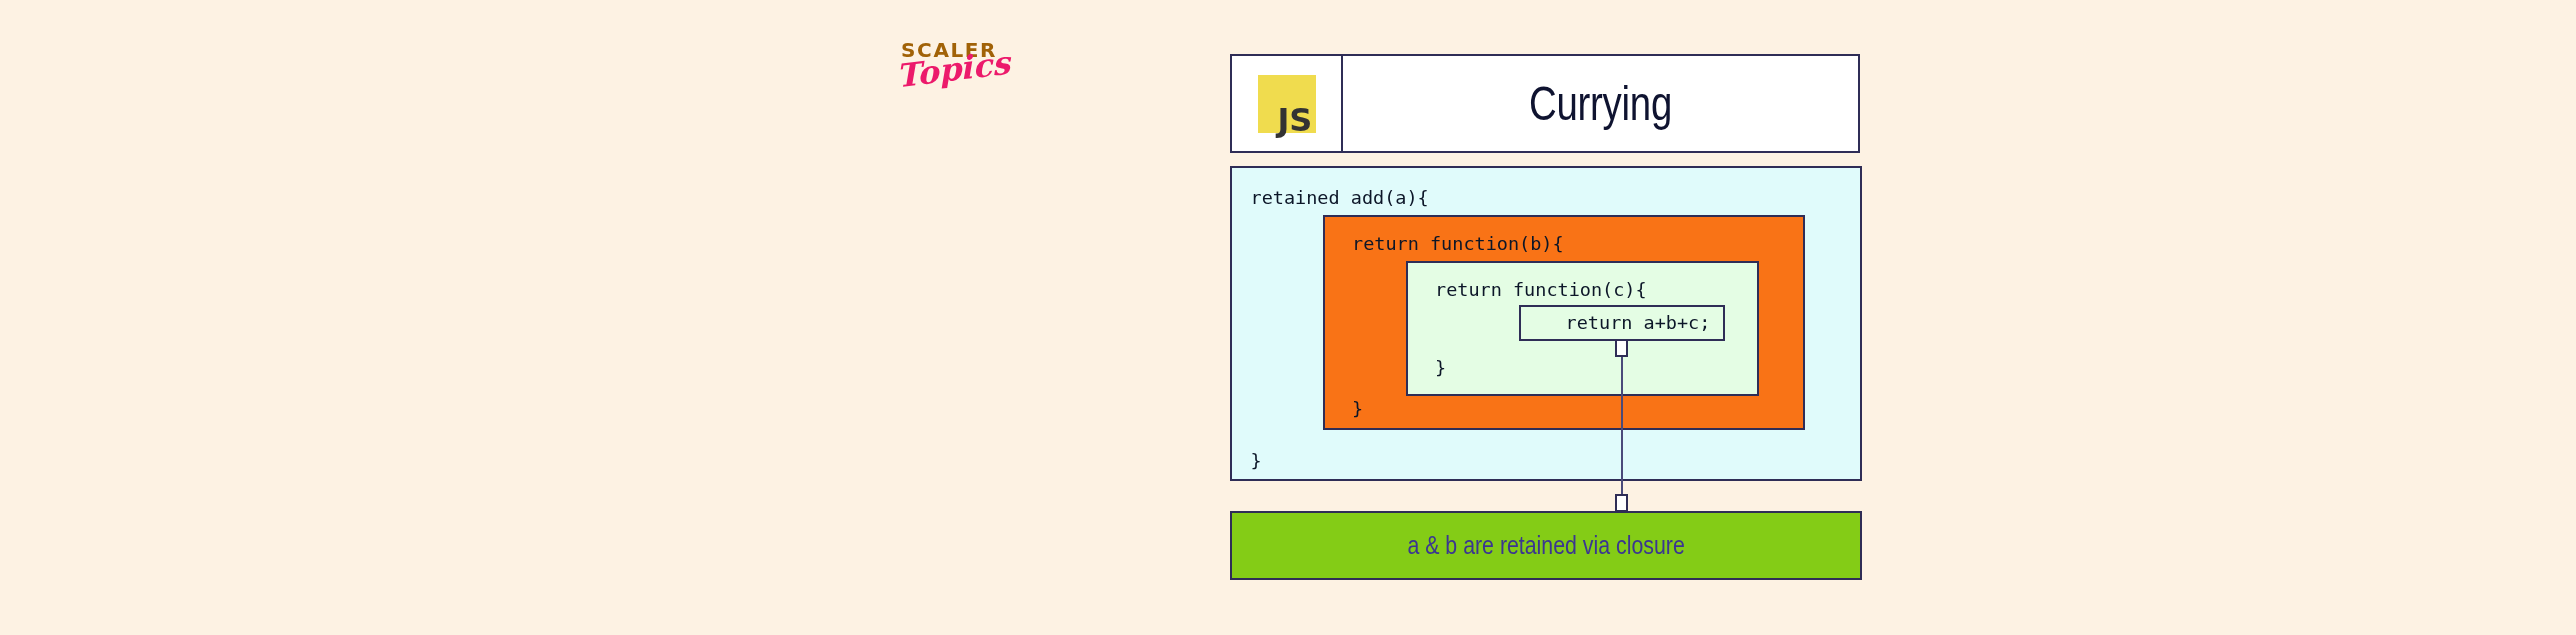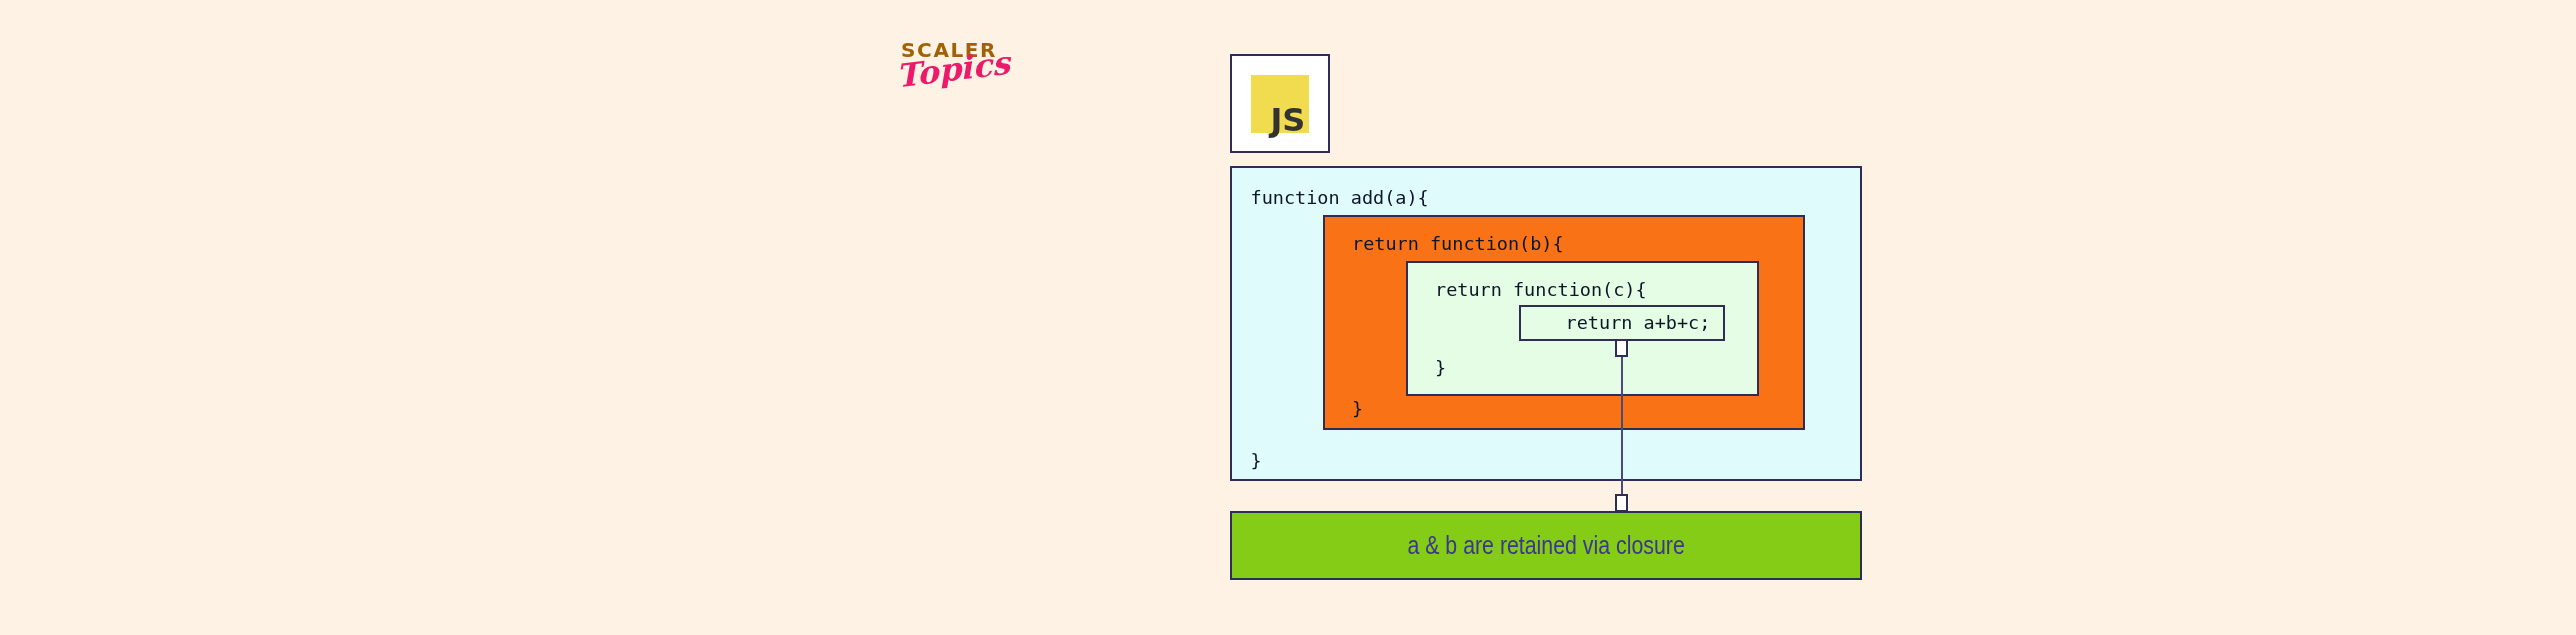--- a/index.html
+++ b/index.html
@@ -49,21 +49,21 @@
     transform: rotate(-7deg) skewX(-6deg);
     transform-origin: left top;
     white-space: nowrap;
   }
 
   
   .js-box {
     position: absolute;
     left: 1230px;
     top: 54px;
-    width: 100px;
+    width: 114px;
     height: 99px;
     background: #ffffff;
     border: 2.6px solid #2f2d56;
     box-sizing: border-box;
     display: flex;
     align-items: center;
     justify-content: center;
   }
   .js-square {
     width: 58px;
@@ -214,23 +214,26 @@
     <div class="logo-scaler">SCALER</div>
     <div class="logo-topics">Topics</div>
   </div>
 
   <div class="js-box">
     <div class="js-square">
       <span class="js-letters">JS</span>
     </div>
   </div>
 
+  <div class="title-box">
+    <div class="title-text">Currying</div>
+  </div>
 
   <div class="code-outer">
-    <div class="code-line l-add">function add(a){</div>
+    <div class="code-line l-add">retained add(a){</div>
 
     <div class="code-pink">
       <div class="code-line l-retb">return function(b){</div>
 
       <div class="code-green">
         <div class="code-line l-retc">return function(c){</div>
 
         <div class="code-inner">
           <span class="code-line l-abc">return a+b+c;</span>
         </div>

